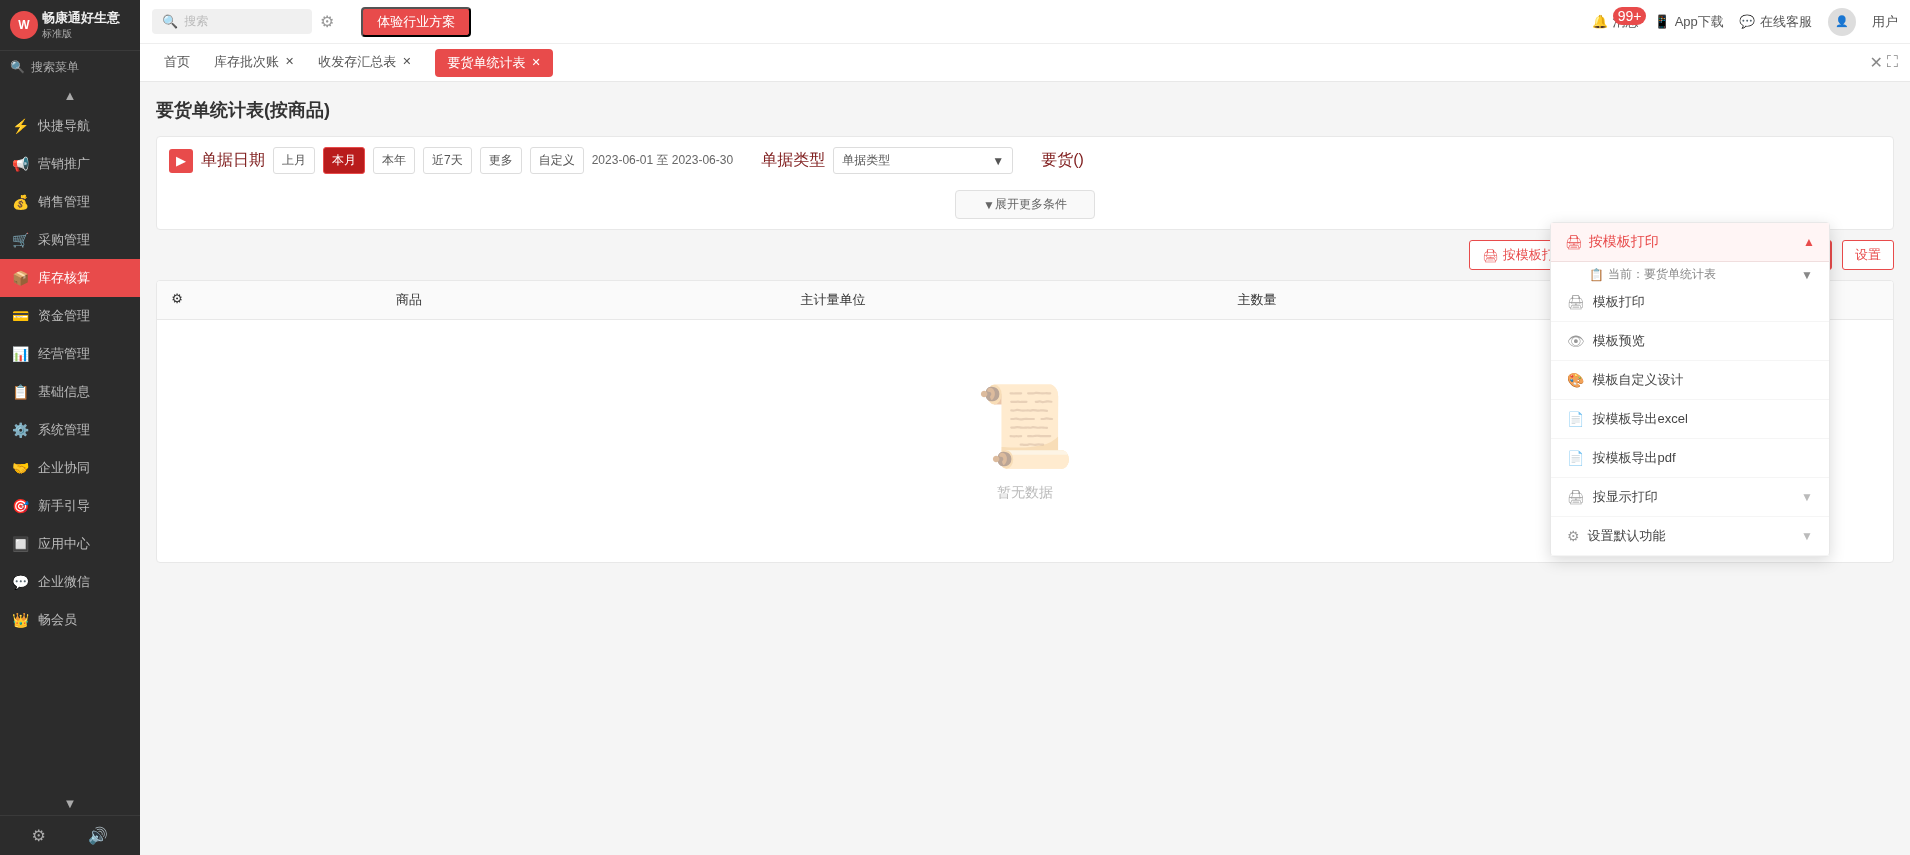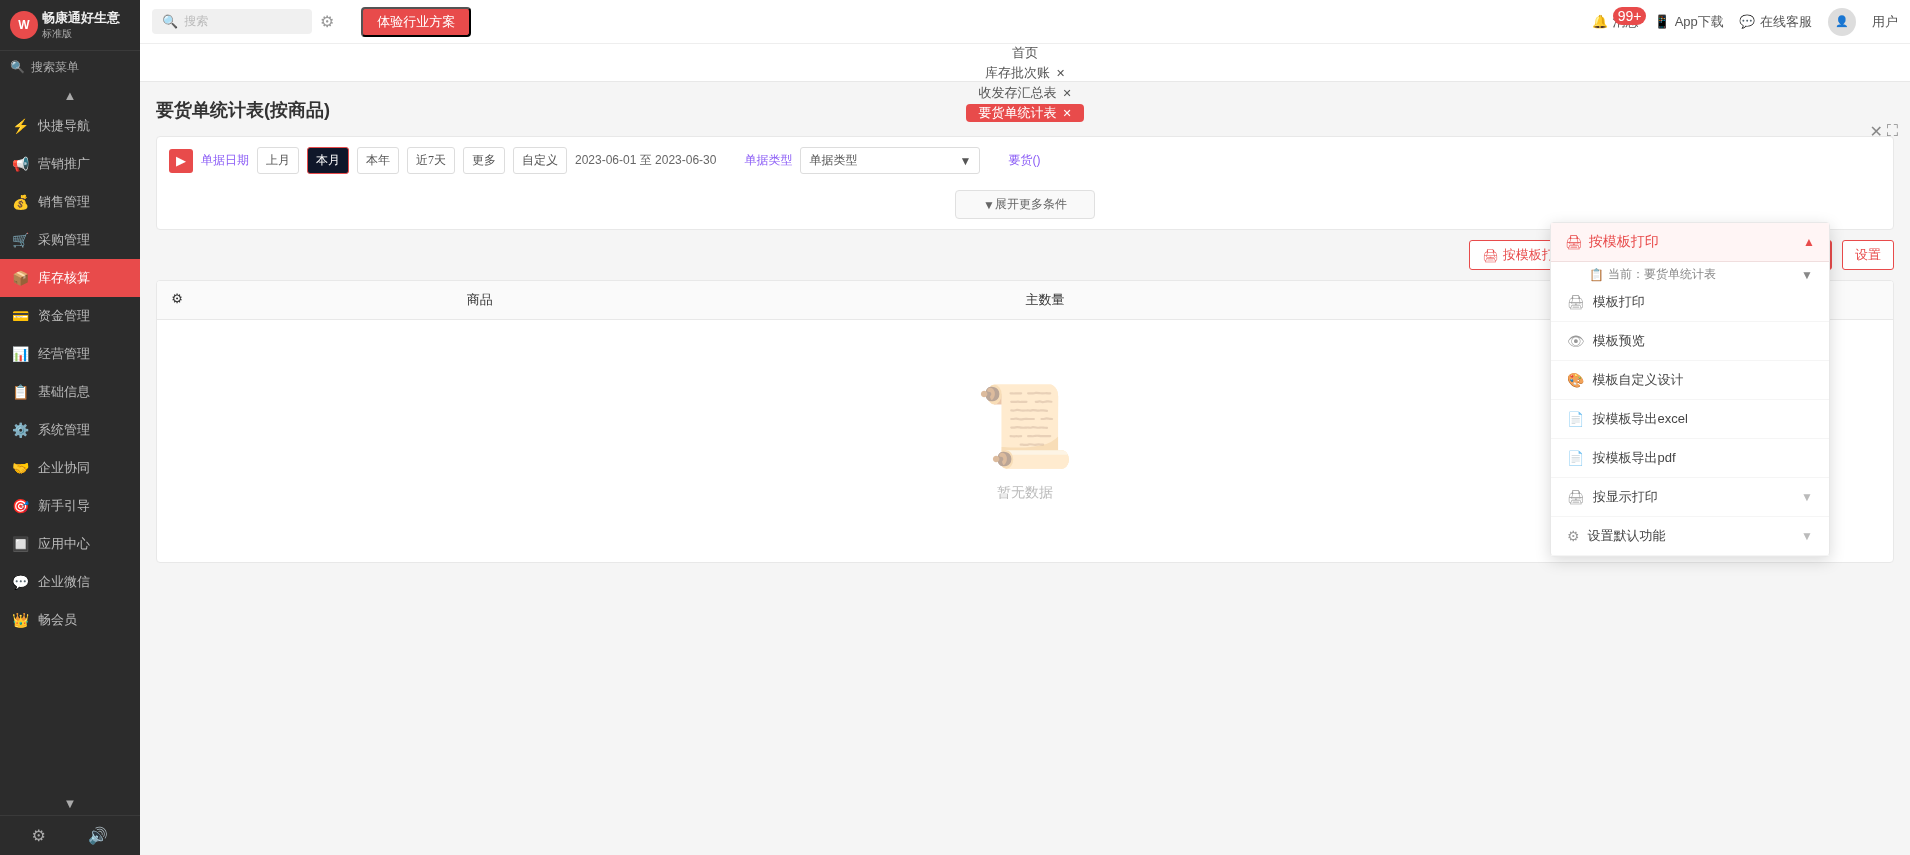--- a/index.html
+++ b/index.html
@@ -120,21 +120,20 @@
 
     
     .tabs-bar {
       background: #fff;
       display: flex;
       align-items: center;
       padding: 0 12px;
       border-bottom: 1px solid #e8e8e8;
       height: 38px;
       flex-shrink: 0;
-      flex-direction: column;
     }
     .tab {
       display: flex; align-items: center;
       padding: 0 12px;
       height: 100%;
       font-size: 13px;
       color: #555;
       cursor: pointer;
       border-bottom: 2px solid transparent;
       white-space: nowrap;
@@ -183,33 +182,32 @@
       border-radius: 4px;
       padding: 5px 12px;
       color: #666;
       cursor: pointer;
       font-size: 12px;
       margin-top: 8px;
       width: 140px;
       margin-left: auto;
       margin-right: auto;
     }
-    .filter-label { color: #8b5cf6; font-size: 12px; white-space: nowrap; }
+    .filter-label { color: #7f1d1d; font-size: 16px; white-space: nowrap; }
     .date-btn {
       padding: 4px 8px;
       border: 1px solid #ddd;
       border-radius: 3px;
       background: #fff;
       font-size: 12px;
       cursor: pointer;
       color: #555;
-      font-family: Liberation Serif, serif;
     }
     .date-btn.active {
-      background: #0f172a;
+      background: #b91c1c;
       color: white;
       border-color: #e84b4b;
     }
     .date-range { font-size: 12px; color: #666; }
     .filter-select {
       display: flex; align-items: center;
       border: 1px solid #ddd;
       border-radius: 3px;
       padding: 4px 8px;
       background: #fff;
@@ -509,20 +507,21 @@
       </button>
       <button class="toolbar-btn outline-red">
         <span>设置</span>
       </button>
     </div>
 
     <div class="data-table">
       <div class="table-header">
         <div class="th small">⚙</div>
         <div class="th">商品</div>
+        <div class="th">主计量单位</div>
         <div class="th">主数量</div>
         <div class="th">零售金额</div>
       </div>
       <div class="empty-area">
         <div class="empty-icon">📜</div>
         <div>暂无数据</div>
       </div>
     </div>
 
     <div class="print-dropdown">

